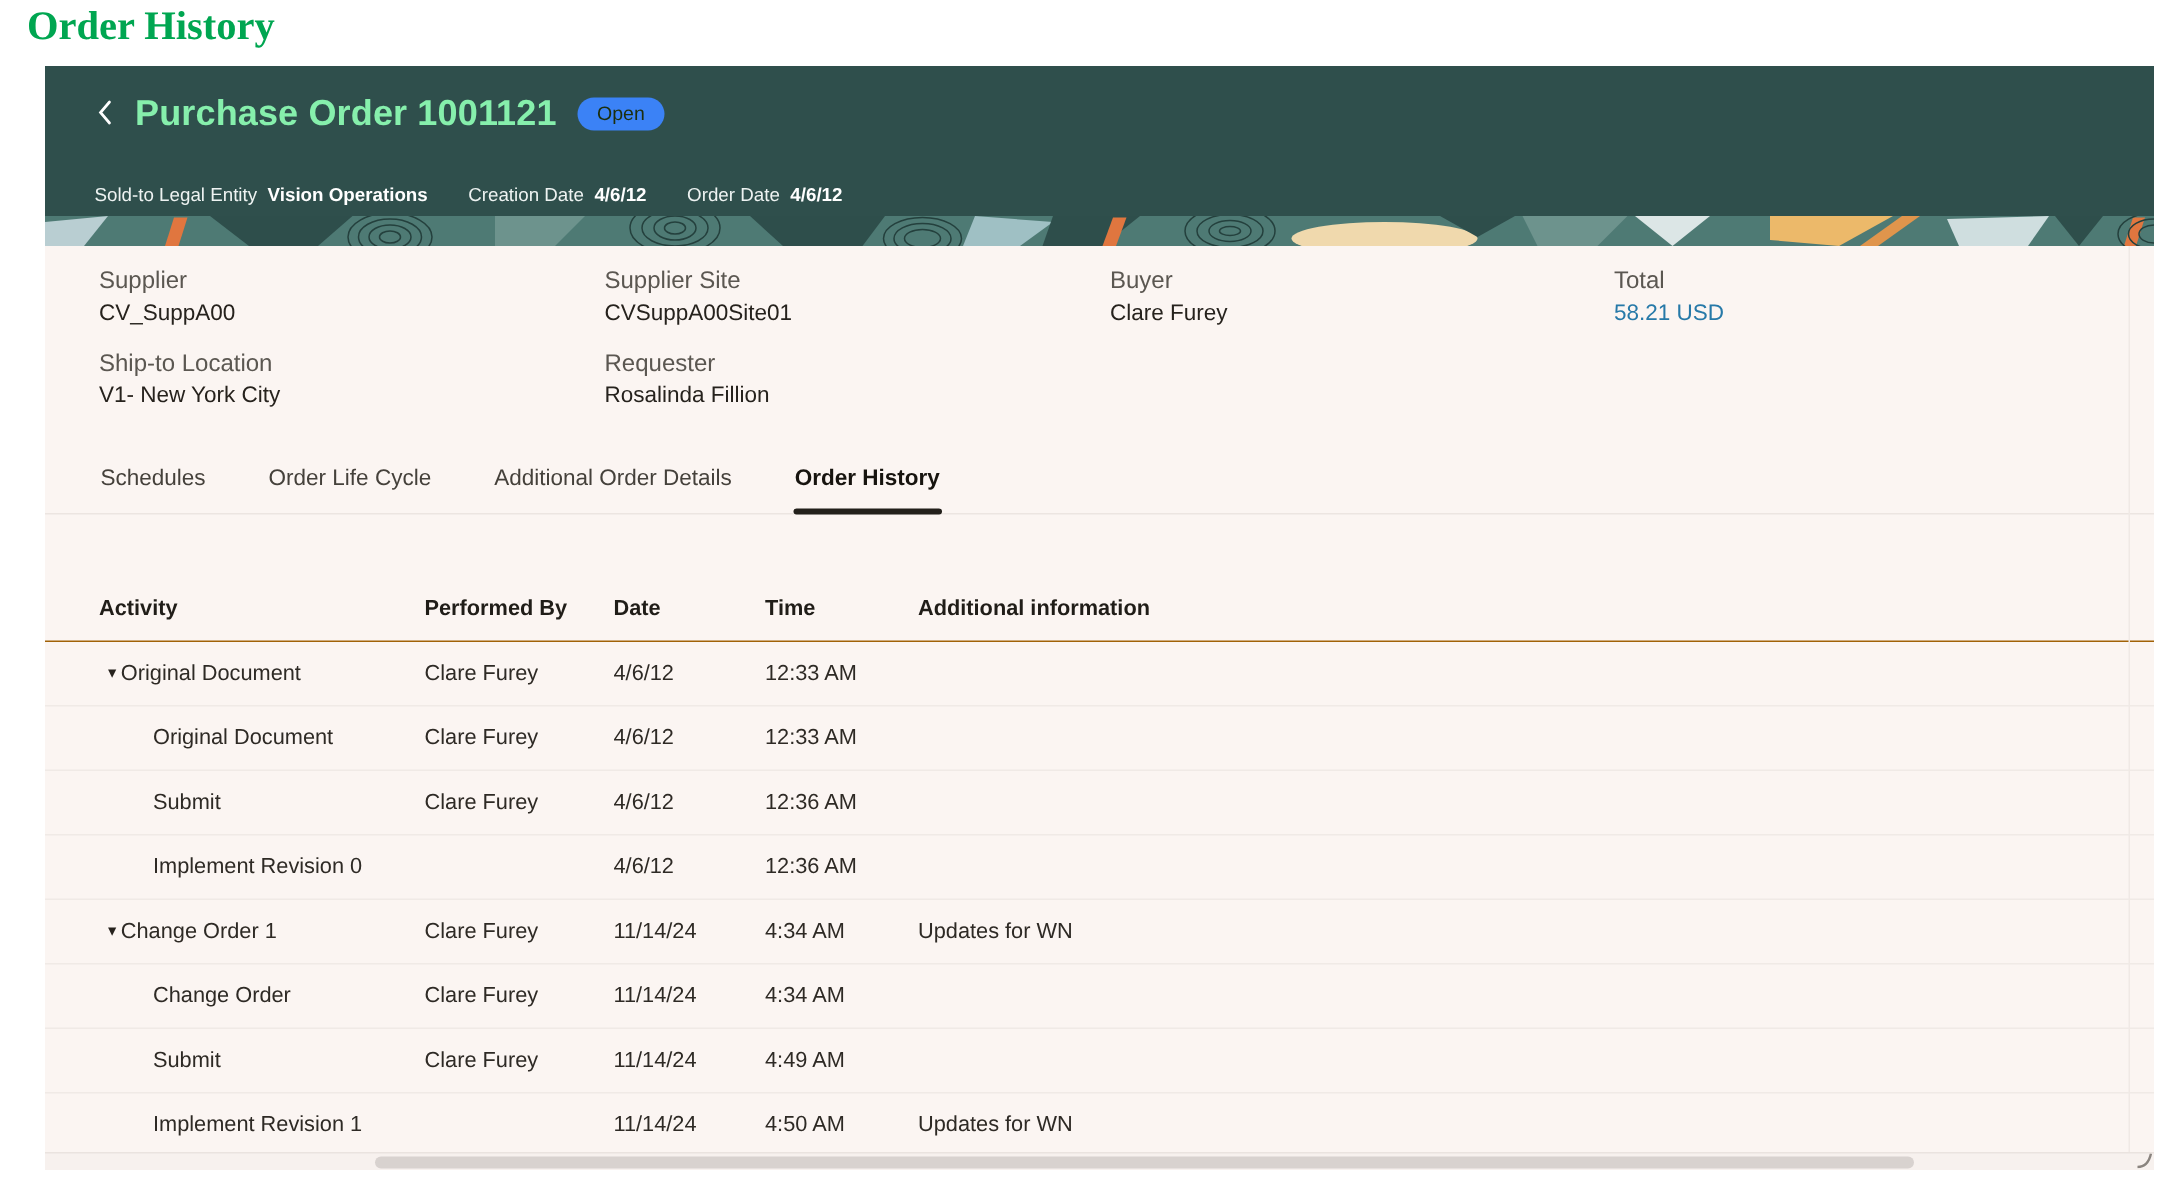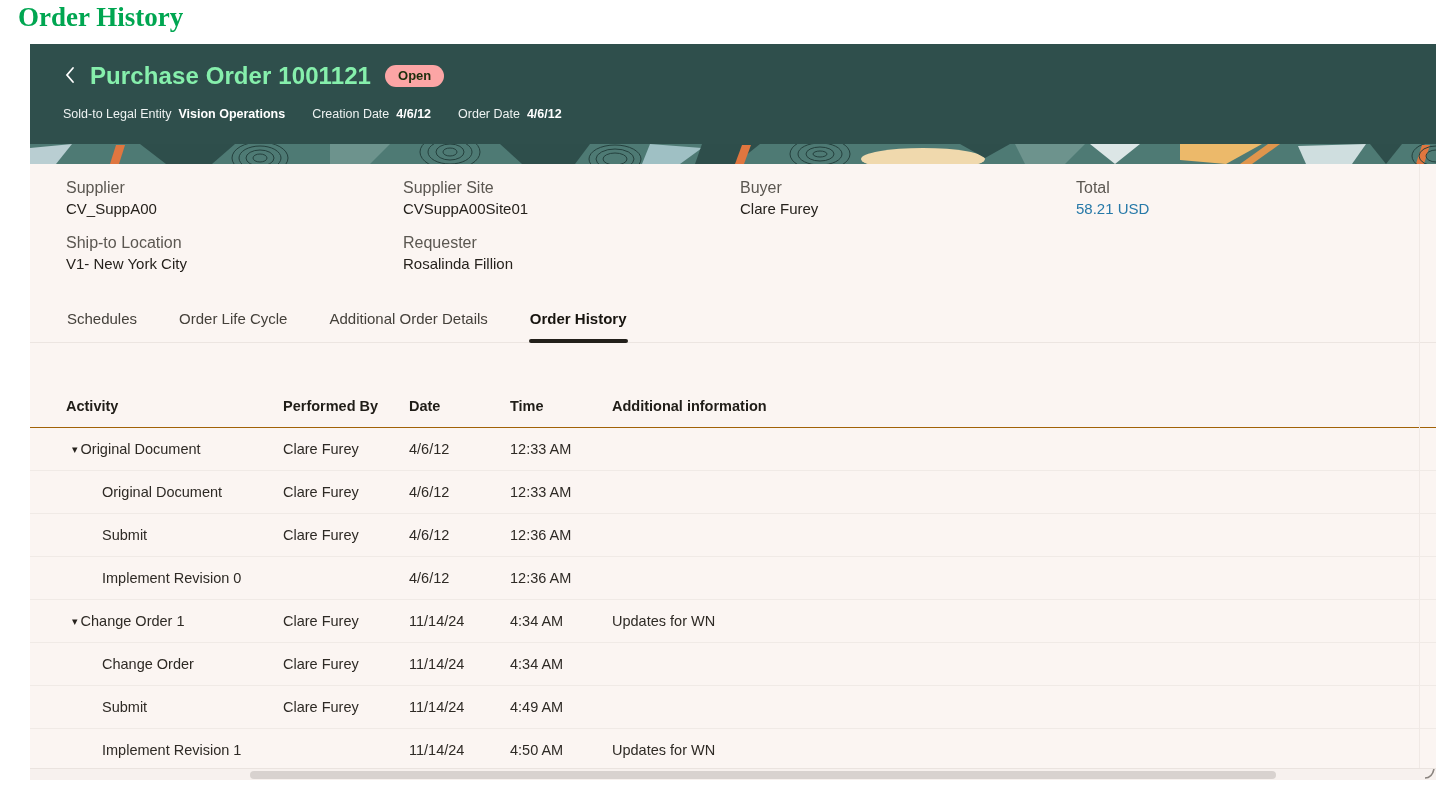--- a/index.html
+++ b/index.html
@@ -10,24 +10,24 @@
     font-family: "Liberation Serif", serif; font-weight: 700; font-size: 27px;
     color: #00a651; }
 
   .app { margin-left: 30px; width: 1406px; position: relative; }
 
   
   .topbar { height: 100px; background: #2f4f4c; color: #fff; padding: 15px 0 0 33px; }
   .title-row { display: flex; align-items: center; gap: 14px; height: 34px; }
   .back-btn { background: none; border: none; cursor: pointer; display: flex; align-items: center; padding: 0; }
   .po-title { font-size: 24px; font-weight: 700; color: #86efac; letter-spacing: .1px; }
-  .badge { background: #fca5a5; color: #1c2e0c; font-size: 13px; font-weight: 700;
+  .badge { background: #3b82f6; color: #1c2e0c; font-size: 13px; font-weight: 400;
     padding: 3px 13px 4px; border-radius: 999px; line-height: 15px; }
   .meta-row { margin-top: 14px; display: flex; gap: 27px; font-size: 12.5px; }
-  .meta-item { display: flex; gap: 7px; align-items: center; }
+  .meta-item { display: flex; gap: 7px; align-items: center; margin-top: 16px; }
   .meta-label { color: #eef3f2; font-weight: 400; }
   .meta-value { color: #fff; font-weight: 700; }
 
   
   .banner-strip { height: 20px; line-height: 0; }
   .banner-strip svg { display: block; }
 
   
   .content { background: #fbf5f2; height: 616px; position: relative; }
   .right-line { position: absolute; left: 1389px; top: 0; bottom: 12px; width: 1px; background: #f0e9e5; }

